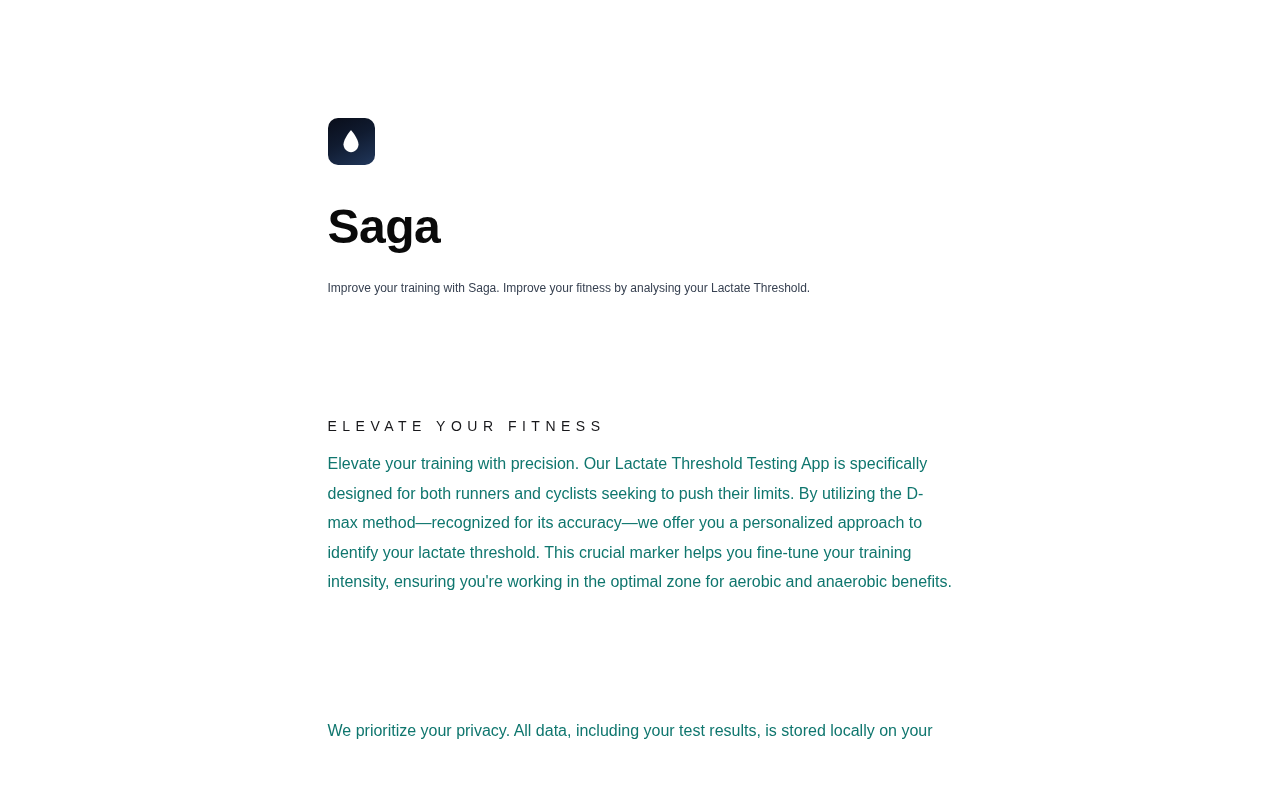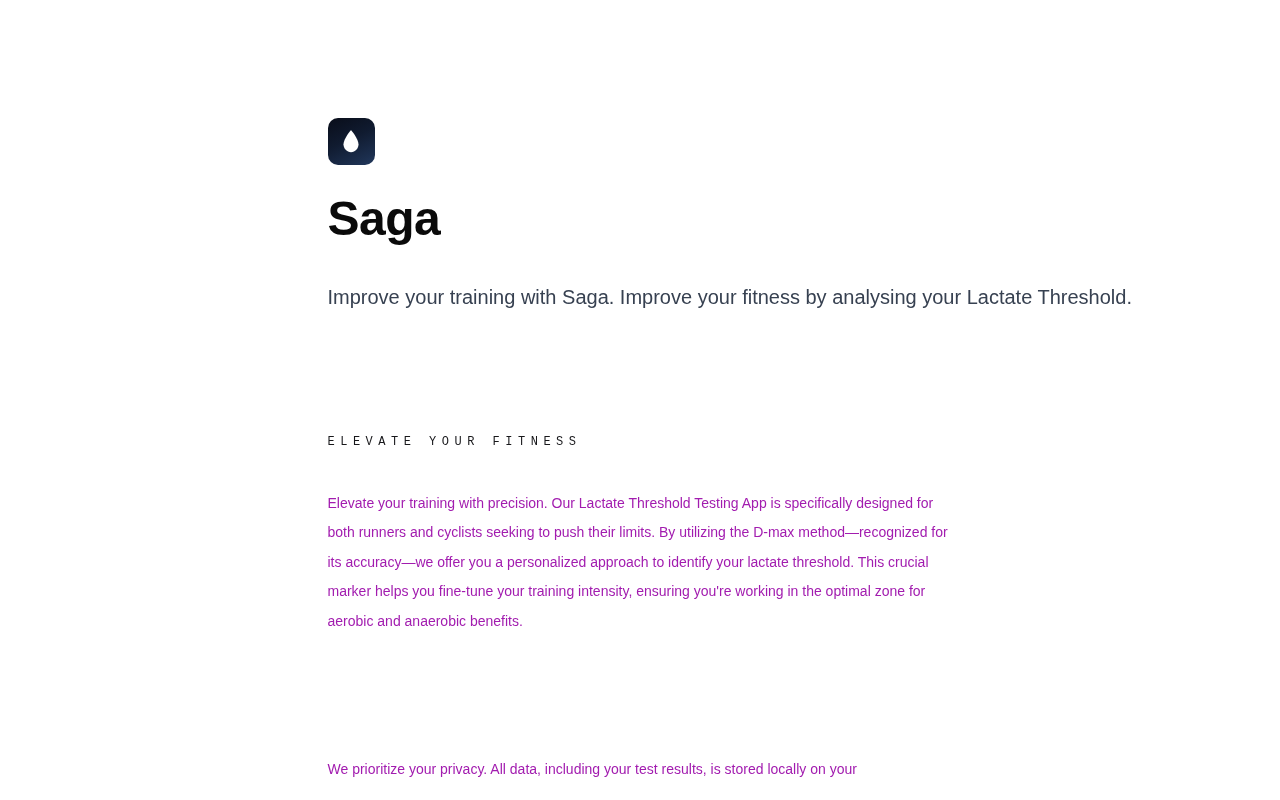--- a/index.html
+++ b/index.html
@@ -23,50 +23,49 @@
     display: flex;
     align-items: center;
     justify-content: center;
   }
   .app-icon svg {
     width: 22px;
     height: 27px;
     display: block;
   }
   h1.app-title {
-    margin-top: 28px;
+    margin-top: 36px;
     font-size: 48px;
     line-height: 1.08;
     font-weight: 800;
     letter-spacing: -0.5px;
     color: #0a0a0a;
   }
   p.tagline {
-    margin-top: 34px;
-    font-size: 20px;
+    margin-top: 24px;
+    font-size: 12px;
     line-height: 1.85;
     color: #374151;
     white-space: nowrap;
   }
   section.content-section {
     margin-top: 119px;
   }
   h2.section-heading {
-    font-size: 12px;
+    font-size: 14px;
     font-weight: 400;
     letter-spacing: 5.5px;
     color: #18181b;
     text-transform: uppercase;
-    font-family: Liberation Mono, monospace;
   }
   p.section-body {
-    margin-top: 40px;
-    font-size: 14px;
+    margin-top: 15px;
+    font-size: 16px;
     line-height: 29.5px;
-    color: #a21caf;
+    color: #0f766e;
     max-width: 625px;
   }
 </style>
 </head>
 <body>
 
 <main class="page">
 
   <div class="app-icon">
     <span>

